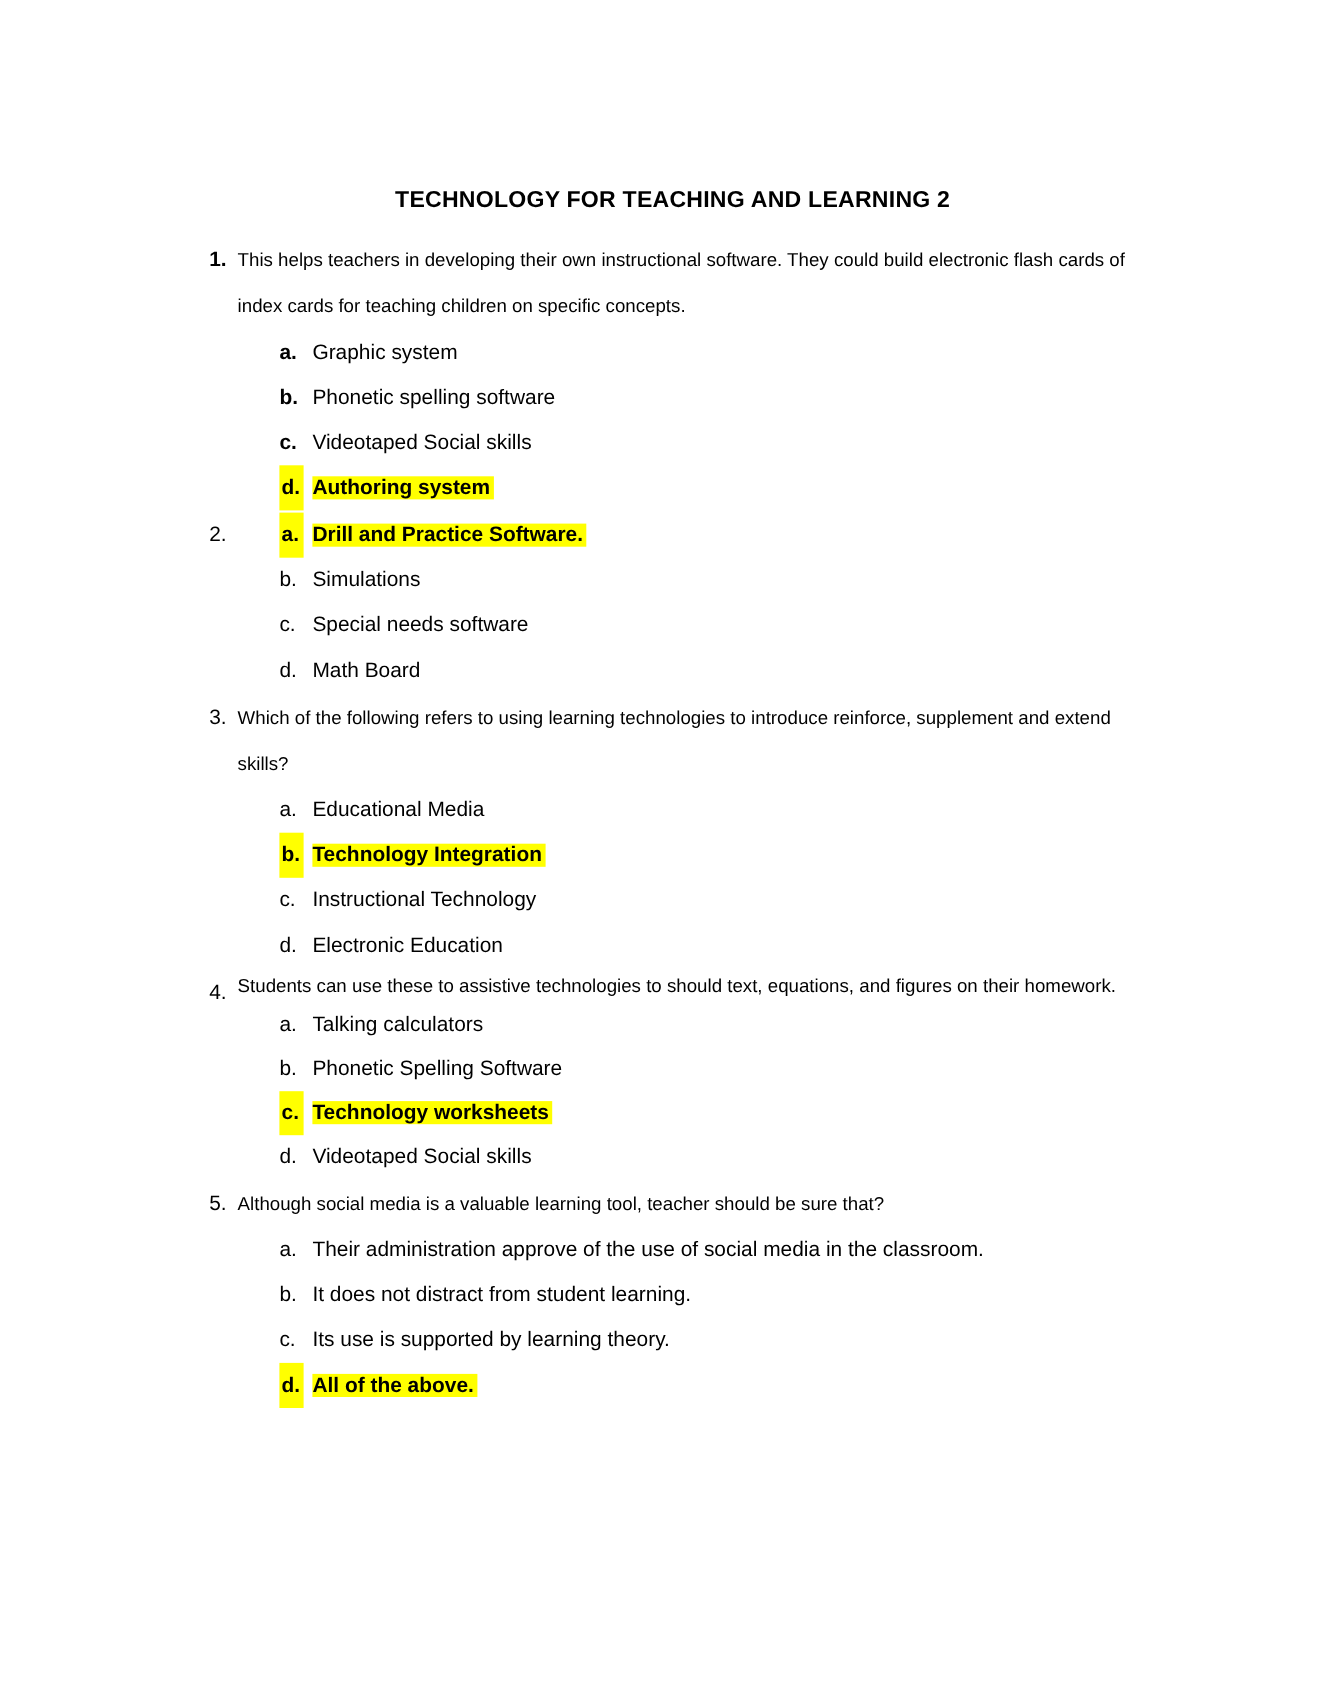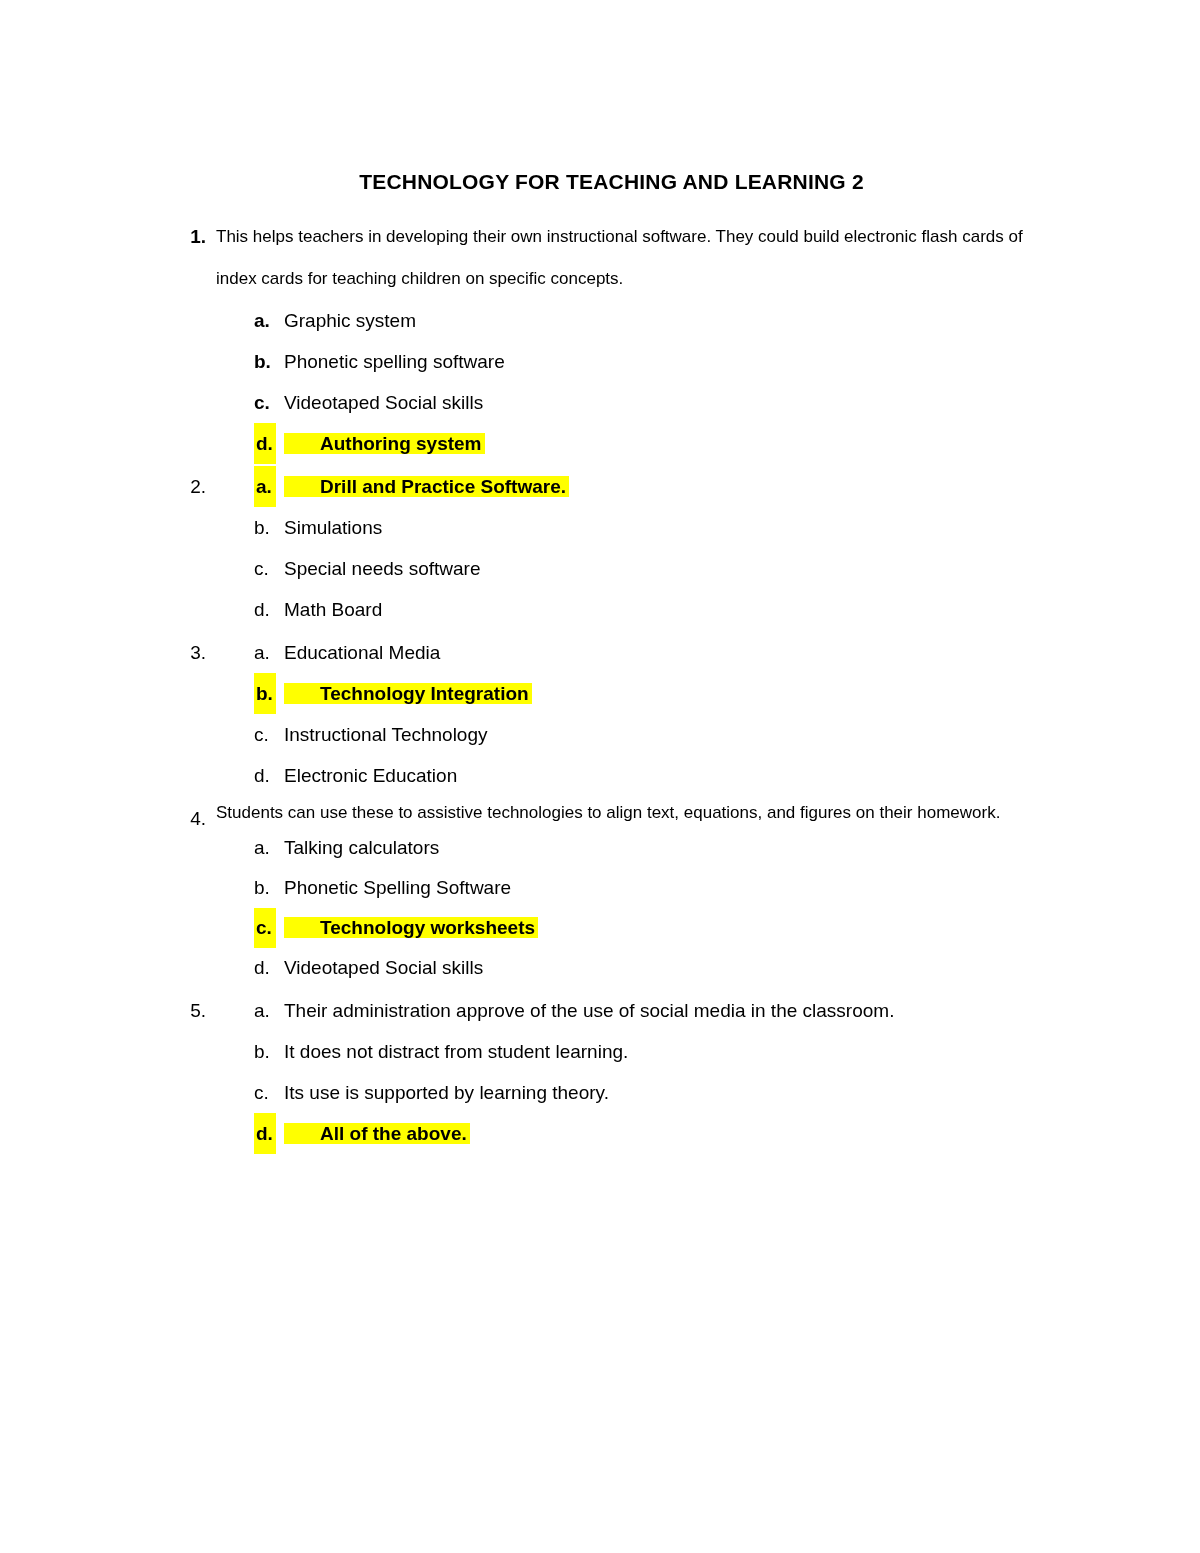--- a/index.html
+++ b/index.html
@@ -73,21 +73,20 @@
     top: 0;
     width: 22px;
     text-align: left;
   }
   .c-letter.bold { font-weight: bold; }
   .c-text { display: inline; }
   li.choice.highlight .c-letter,
   li.choice.highlight .c-text {
     background: #ffff00;
     font-weight: bold;
-    padding-left: 36px;
   }
   li.choice.highlight .c-letter { padding-left: 2px; }
   li.choice.highlight .c-text { padding-right: 3px; }
 </style>
 </head>
 <body>
 
 <div class="page">
   <h1 class="doc-title">TECHNOLOGY FOR TEACHING AND LEARNING 2</h1>
   <ol class="questions" id="questions-root">
@@ -105,39 +104,41 @@
         <span class="q-num">2.</span>
         <ol class="choices">
           <li class="choice highlight"><span class="c-letter">a.</span><span class="c-text">Drill and Practice Software.</span></li>
           <li class="choice"><span class="c-letter">b.</span><span class="c-text">Simulations</span></li>
           <li class="choice"><span class="c-letter">c.</span><span class="c-text">Special needs software</span></li>
           <li class="choice"><span class="c-letter">d.</span><span class="c-text">Math Board</span></li>
         </ol>
       </li>
       <li class="question">
         <span class="q-num">3.</span>
+        <p class="q-text">Which of the following refers to using learning technologies to introduce reinforce, supplement and extend skills?</p>
         <ol class="choices">
           <li class="choice"><span class="c-letter">a.</span><span class="c-text">Educational Media</span></li>
           <li class="choice highlight"><span class="c-letter">b.</span><span class="c-text">Technology Integration</span></li>
           <li class="choice"><span class="c-letter">c.</span><span class="c-text">Instructional Technology</span></li>
           <li class="choice"><span class="c-letter">d.</span><span class="c-text">Electronic Education</span></li>
         </ol>
       </li>
       <li class="question">
         <span class="q-num">4.</span>
-        <p class="q-text tight">Students can use these to assistive technologies to align text, equations, and figures on their homework.</p>
+        <p class="q-text tight">Students can use these to assistive technologies to should text, equations, and figures on their homework.</p>
         <ol class="choices">
           <li class="choice tight"><span class="c-letter">a.</span><span class="c-text">Talking calculators</span></li>
           <li class="choice tight"><span class="c-letter">b.</span><span class="c-text">Phonetic Spelling Software</span></li>
           <li class="choice highlight tight"><span class="c-letter">c.</span><span class="c-text">Technology worksheets</span></li>
           <li class="choice tight"><span class="c-letter">d.</span><span class="c-text">Videotaped Social skills</span></li>
         </ol>
       </li>
       <li class="question">
         <span class="q-num">5.</span>
+        <p class="q-text"> Although social media is a valuable learning tool, teacher should be sure that?</p>
         <ol class="choices">
           <li class="choice"><span class="c-letter">a.</span><span class="c-text">Their administration approve of the use of social media in the classroom.</span></li>
           <li class="choice"><span class="c-letter">b.</span><span class="c-text">It does not distract from student learning.</span></li>
           <li class="choice"><span class="c-letter">c.</span><span class="c-text">Its use is supported by learning theory.</span></li>
           <li class="choice highlight"><span class="c-letter">d.</span><span class="c-text">All of the above.</span></li>
         </ol>
       </li>
     </ol>
 </div>
 

